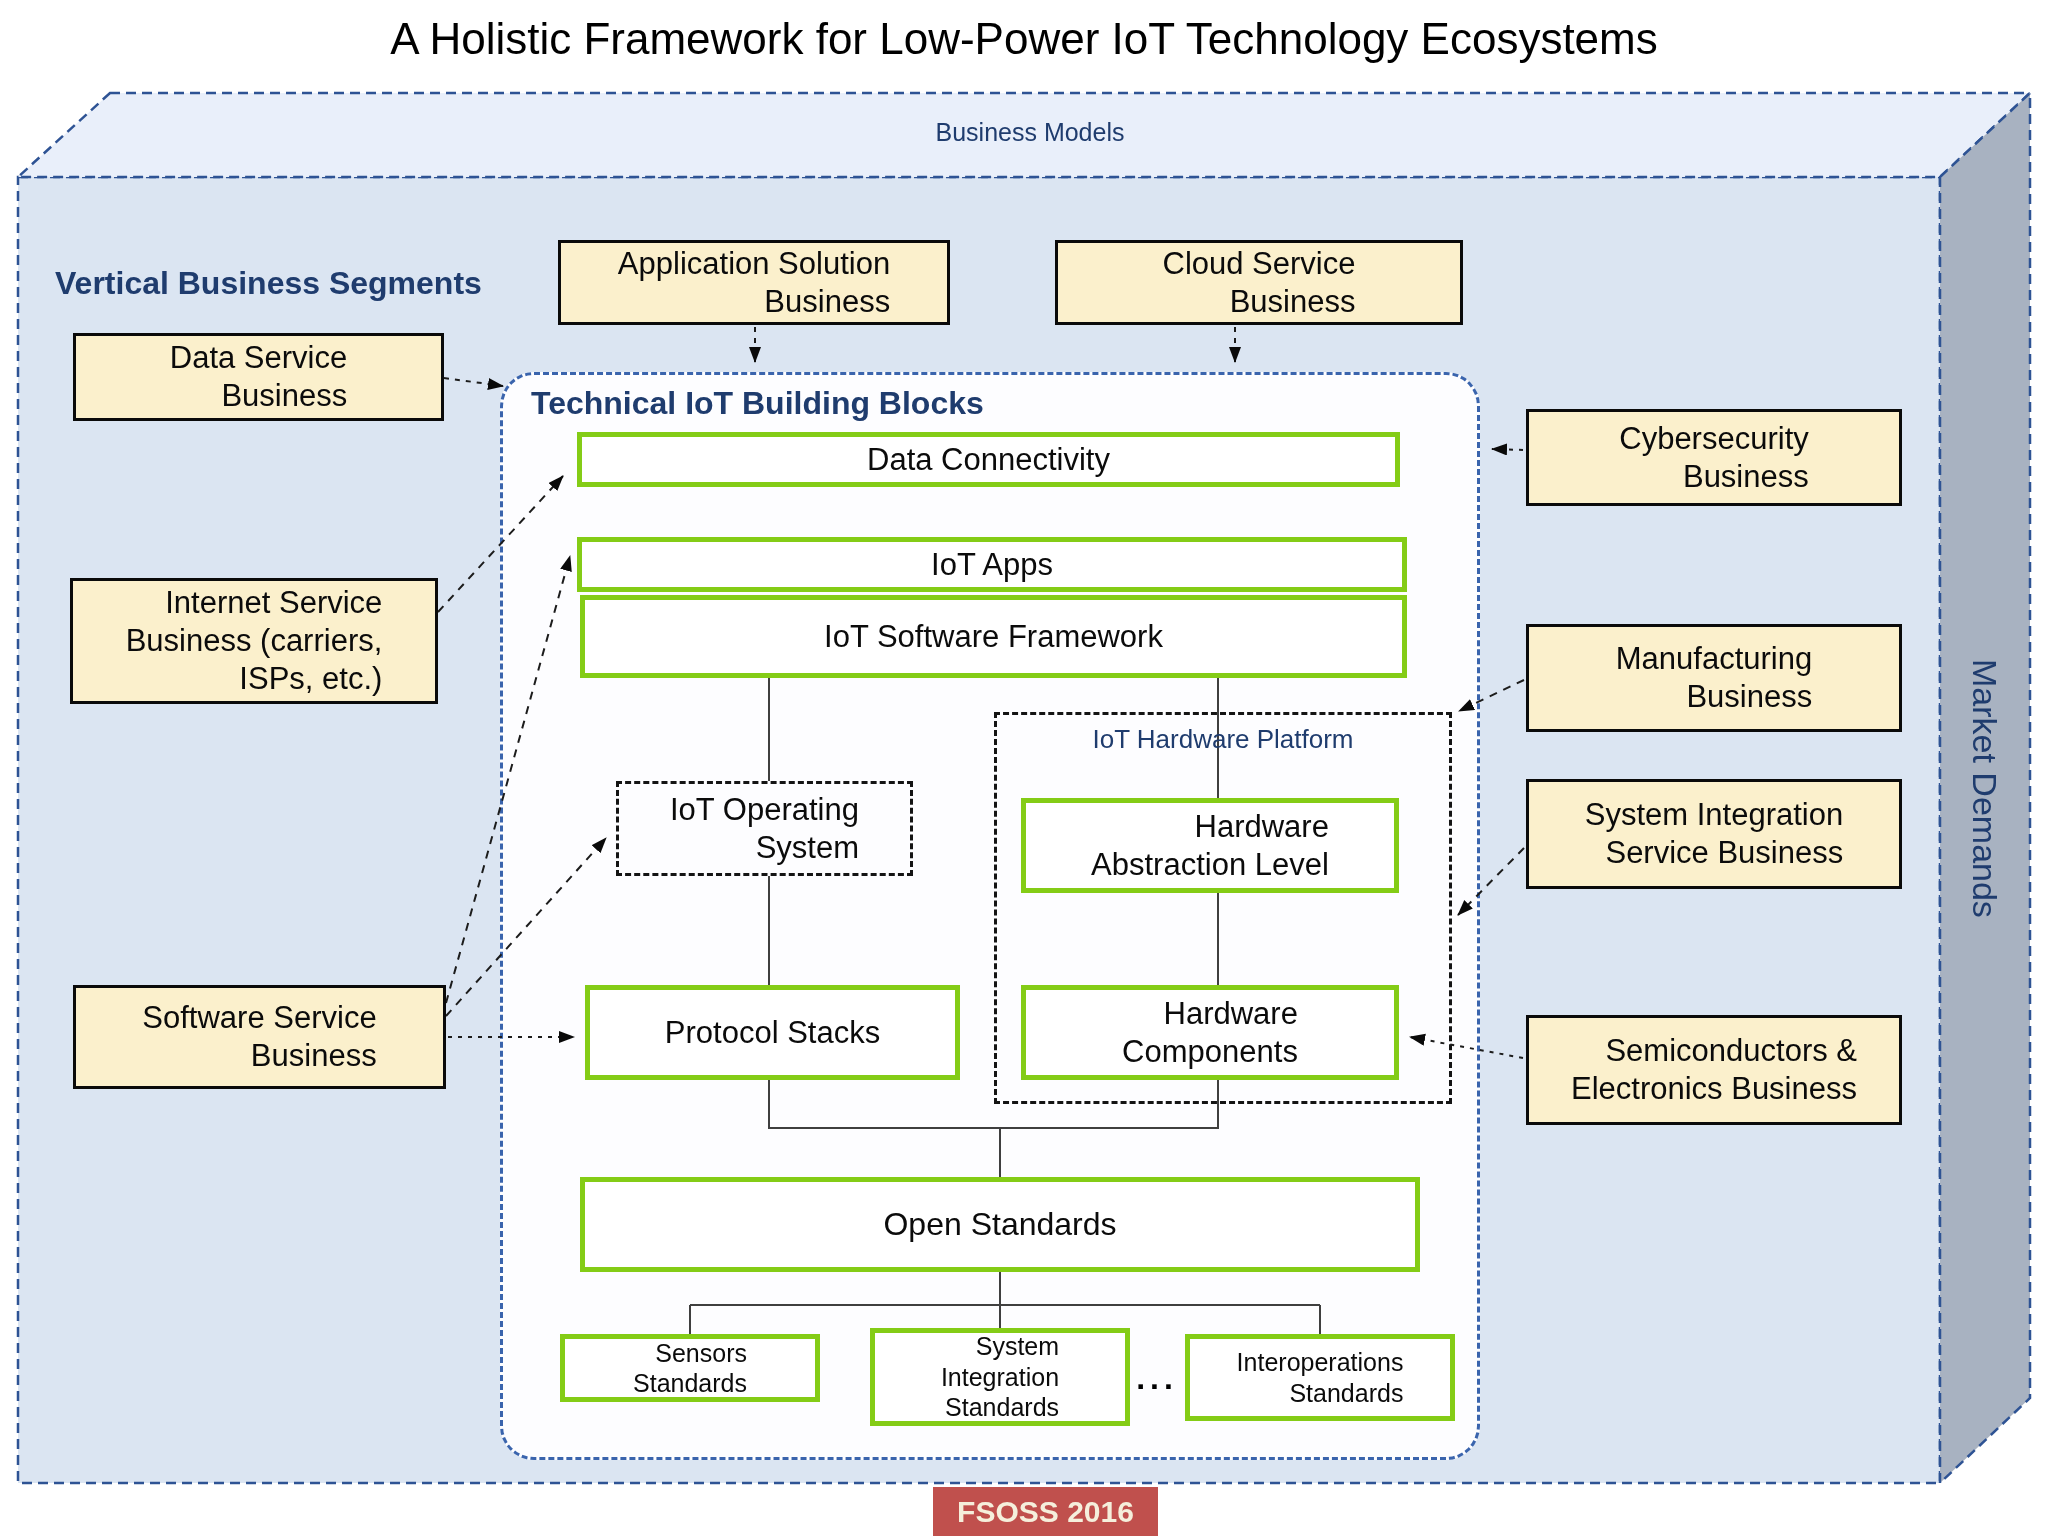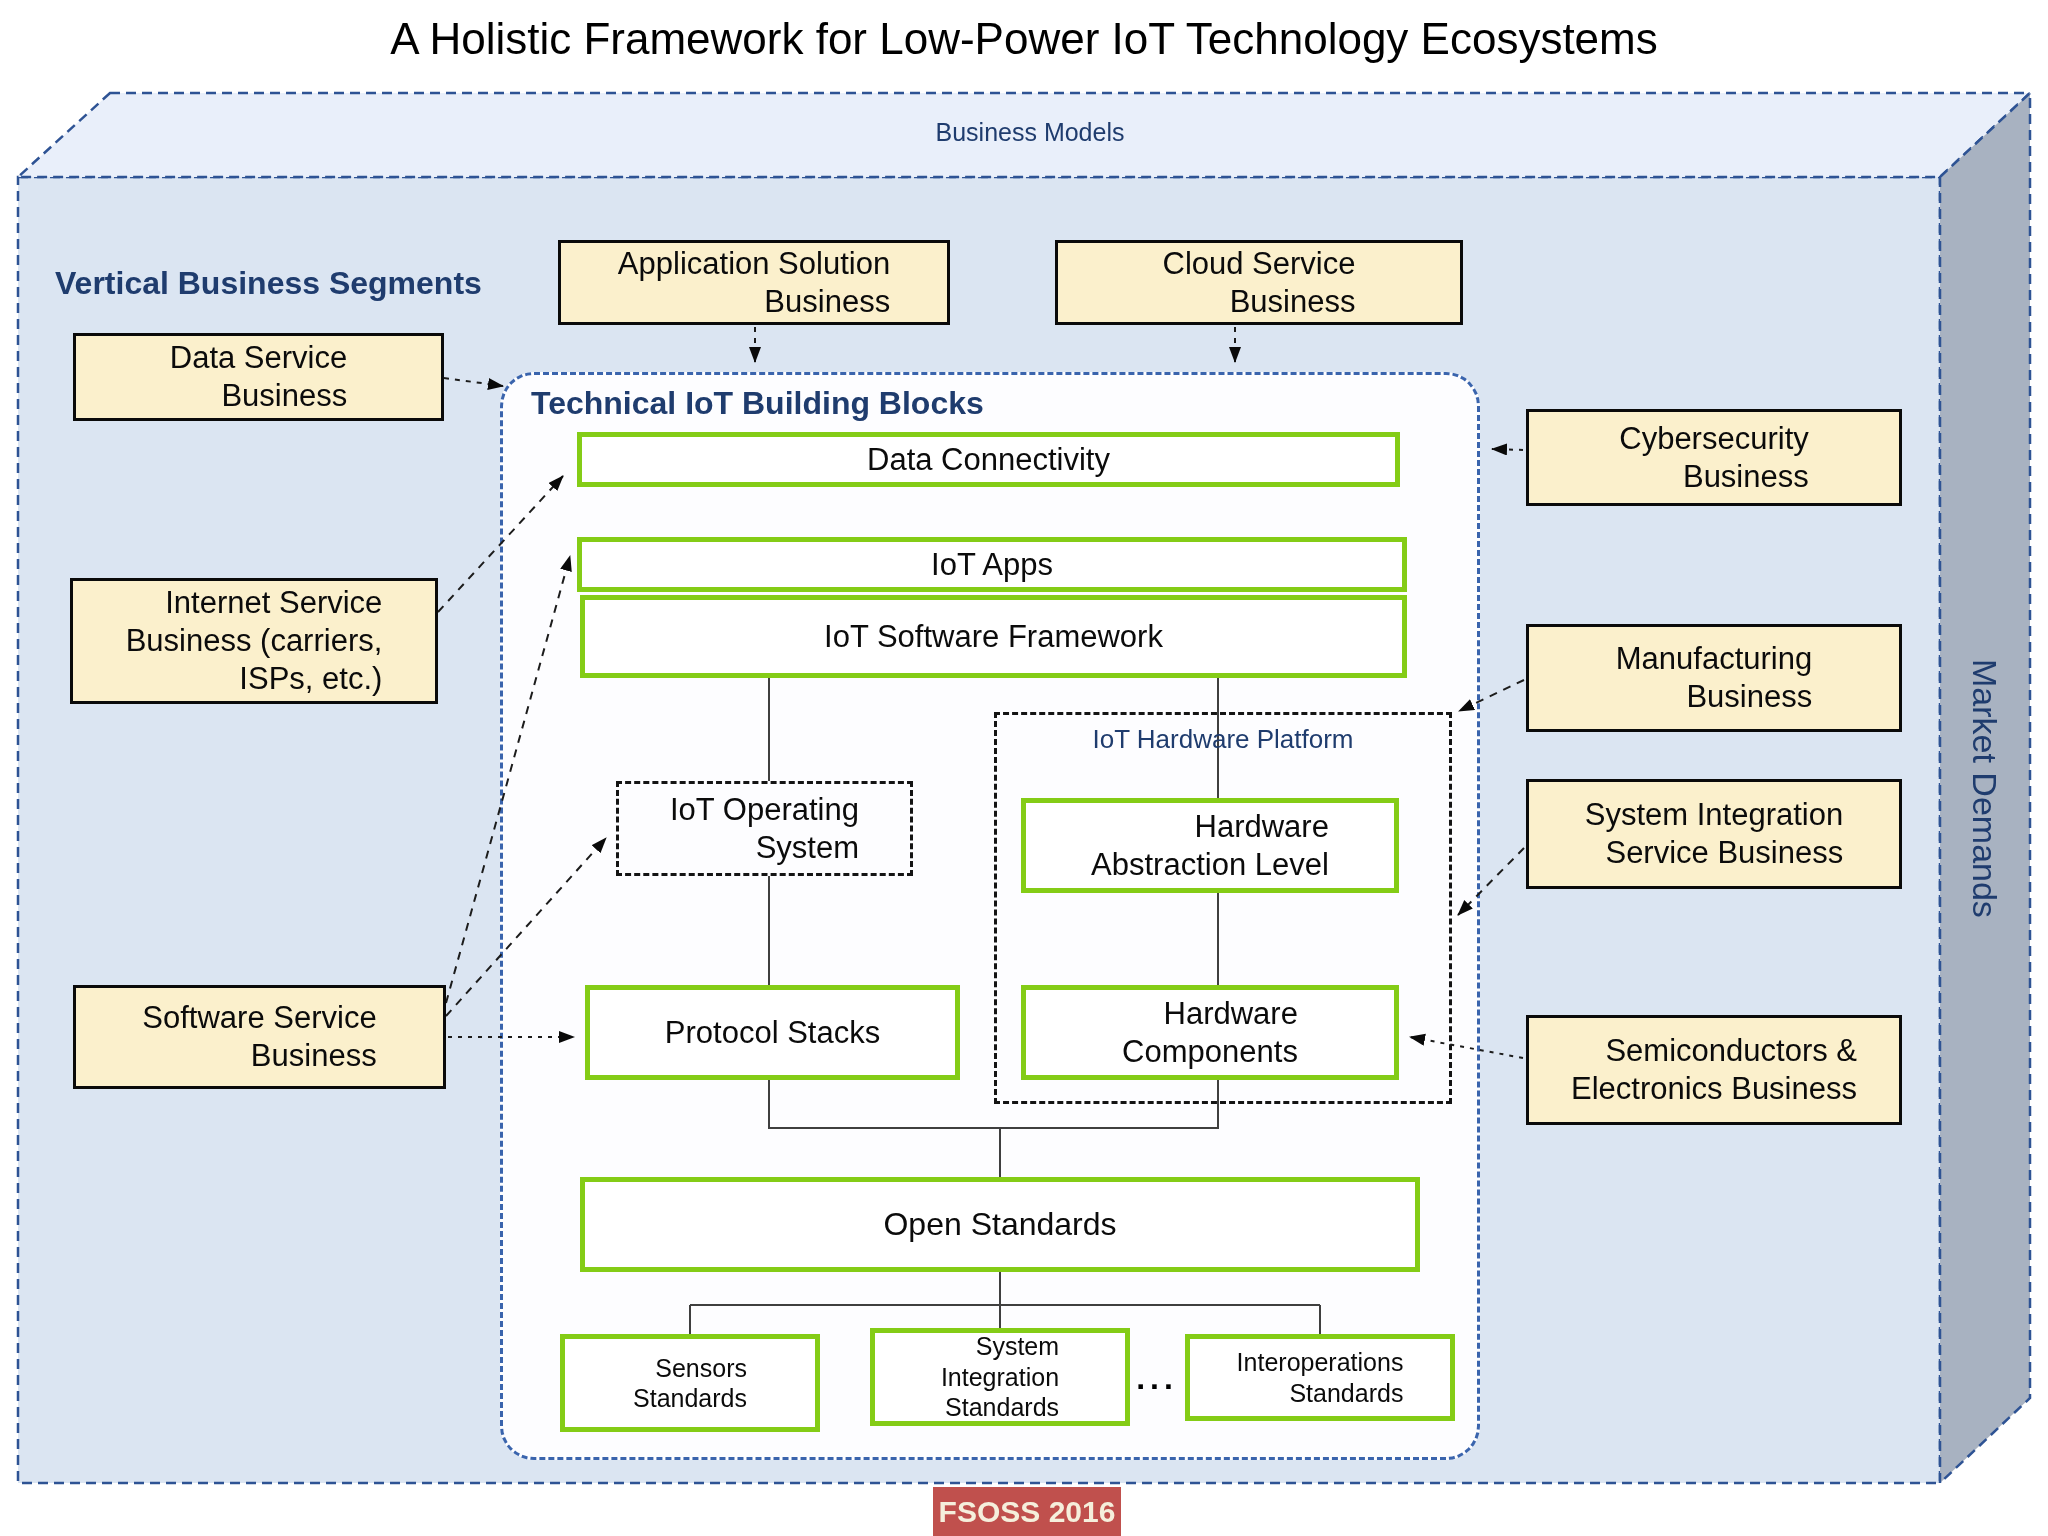--- a/index.html
+++ b/index.html
@@ -118,21 +118,21 @@
     <span class="lbl">Protocol Stacks</span>
   </div>
   <div class="abs ctr box solid" style="left:1021px;top:985px;width:378px;height:95px;">
     <span class="lbl">Hardware
 Components</span>
   </div>
   <div class="abs ctr box solid" style="left:580px;top:1177px;width:840px;height:95px;font-size:32px;">
     <span class="lbl">Open Standards</span>
   </div>
 
-  <div class="abs ctr box solid std" style="left:560px;top:1334px;width:260px;height:98px;">
+  <div class="abs ctr box solid std" style="left:560px;top:1334px;width:260px;height:68px;">
     <span class="lbl">Sensors
 Standards</span>
   </div>
   <div class="abs ctr box solid std" style="left:870px;top:1328px;width:260px;height:98px;">
     <span class="lbl">System
 Integration
 Standards</span>
   </div>
   <div class="abs ctr bold" style="left:1125px;top:1358px;width:64px;height:40px;font-size:32px;letter-spacing:5px;z-index:3;">
     <span>...</span>
@@ -173,17 +173,17 @@
   </div>
   <div class="abs ctr box yellow" style="left:1526px;top:779px;width:376px;height:110px;">
     <span class="lbl">System Integration
 Service Business</span>
   </div>
   <div class="abs ctr box yellow" style="left:1526px;top:1015px;width:376px;height:110px;">
     <span class="lbl">Semiconductors &amp;
 Electronics Business</span>
   </div>
 
-  <div class="abs ctr badge" style="left:933px;top:1487px;width:188px;height:49px;">
+  <div class="abs ctr badge" style="left:933px;top:1487px;width:225px;height:49px;">
     <span>FSOSS 2016</span>
   </div>
 
 </div>
 
 </body></html>

